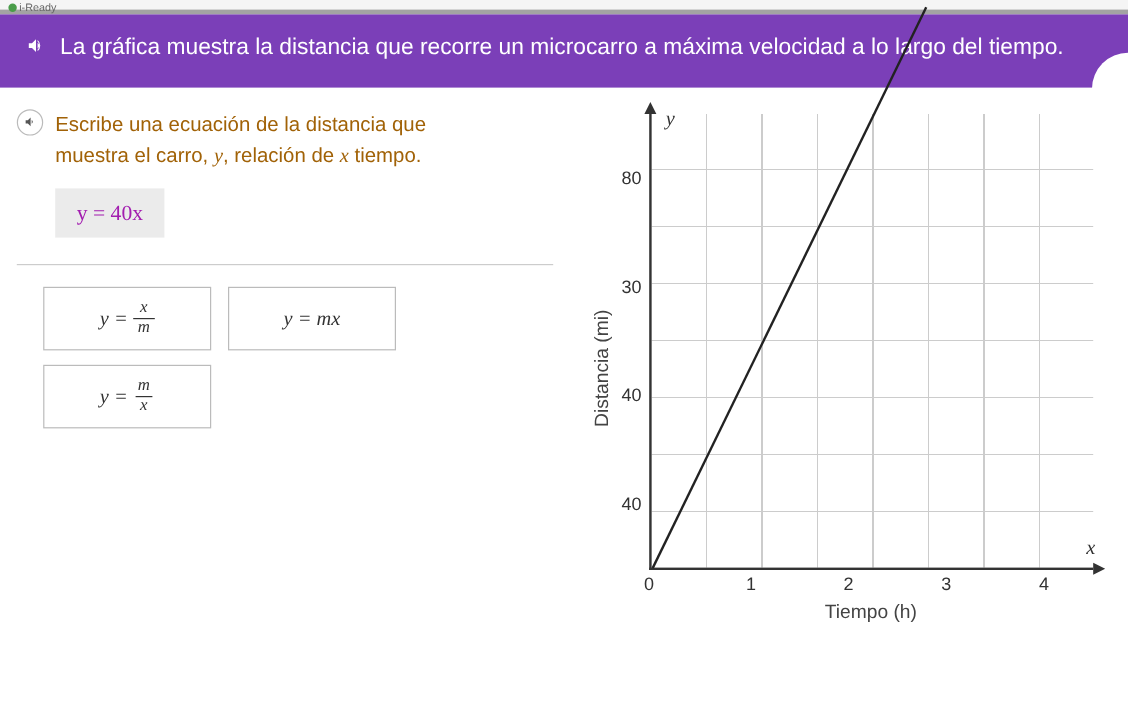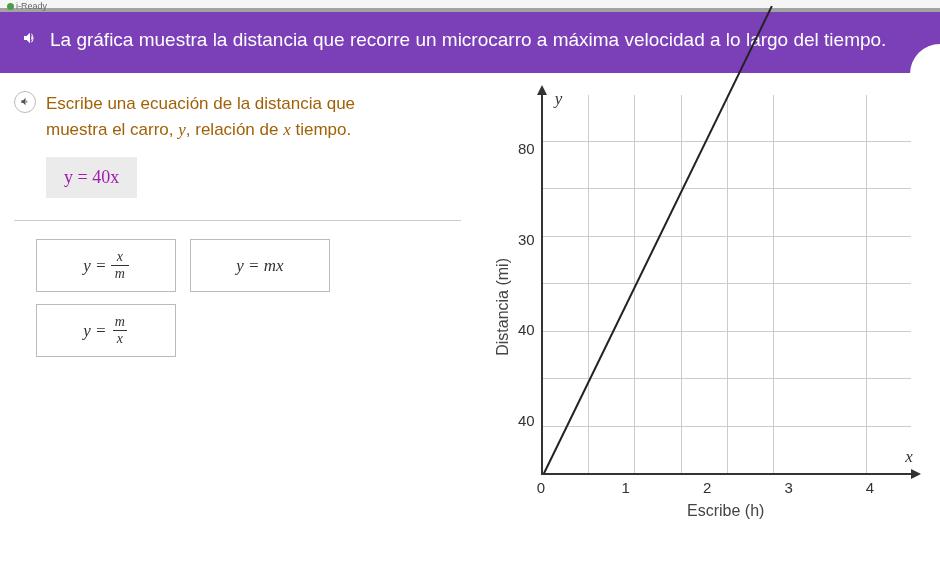--- a/index.html
+++ b/index.html
@@ -213,18 +213,18 @@
             <div class="x-lbl">x</div>
             <div class="chart-line"></div>
           </div>
           <div class="xticks">
             <span class="zero">0</span>
             <span>1</span>
             <span>2</span>
             <span>3</span>
             <span>4</span>
           </div>
-          <div class="xlabel">Escribe (h)</div>
+          <div class="xlabel">Tiempo (h)</div>
         </div>
       </div>
     </div>
   </div>
 </div>
 
 </body></html>

